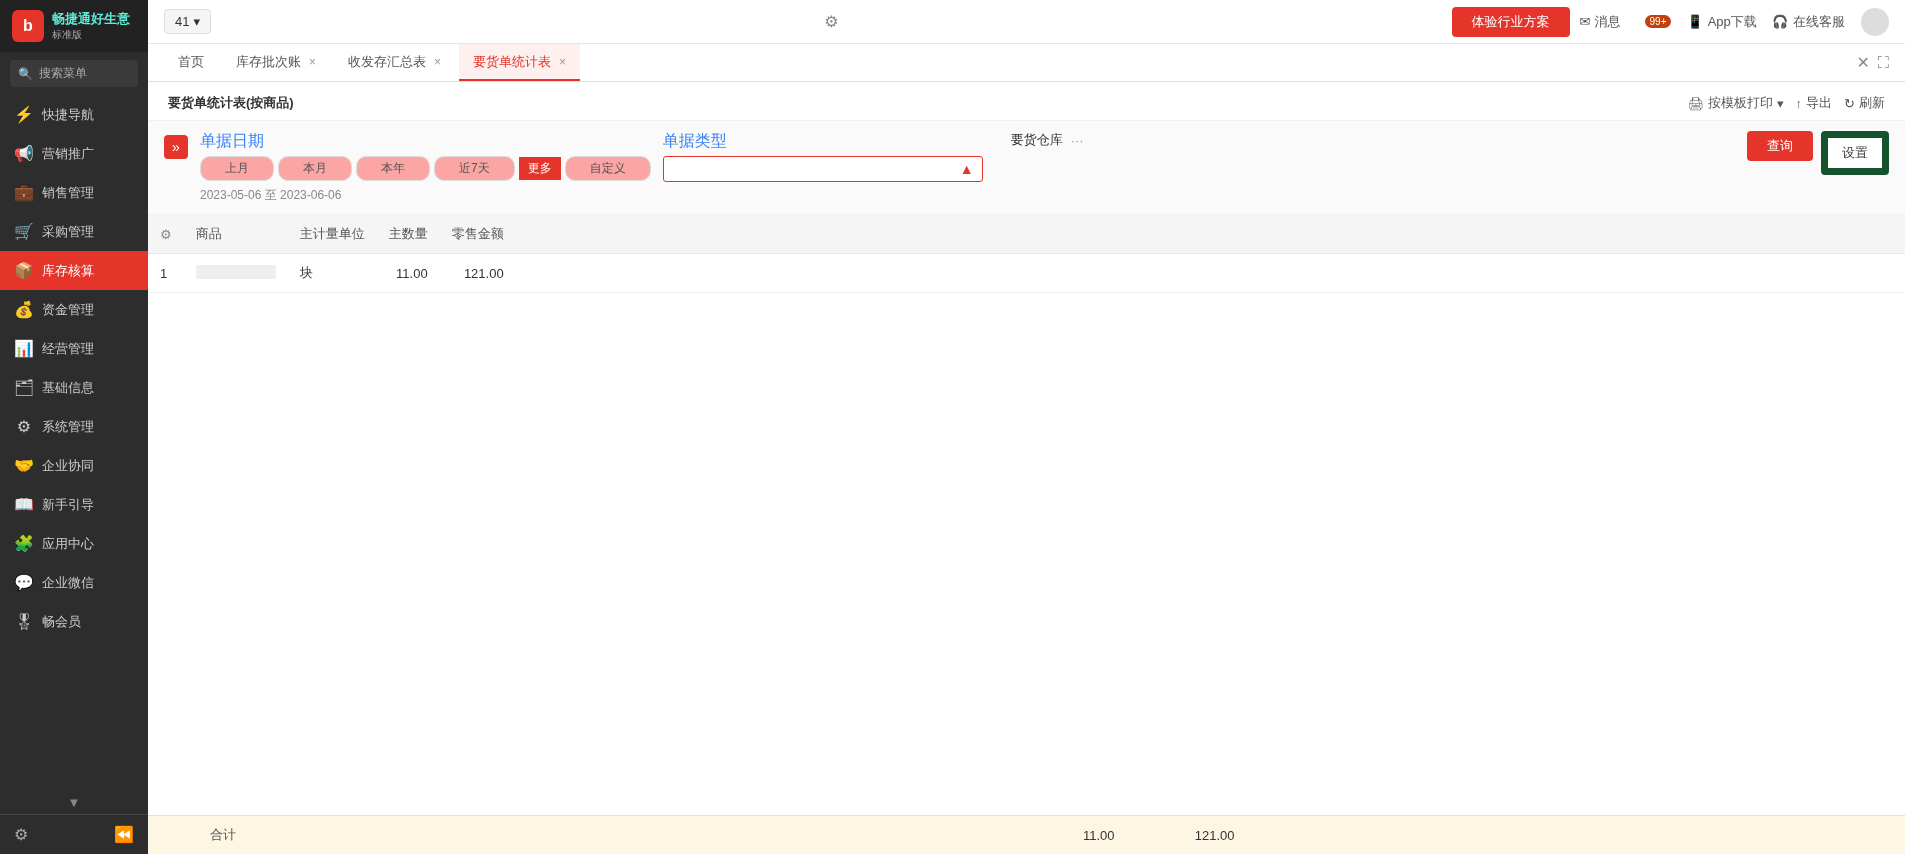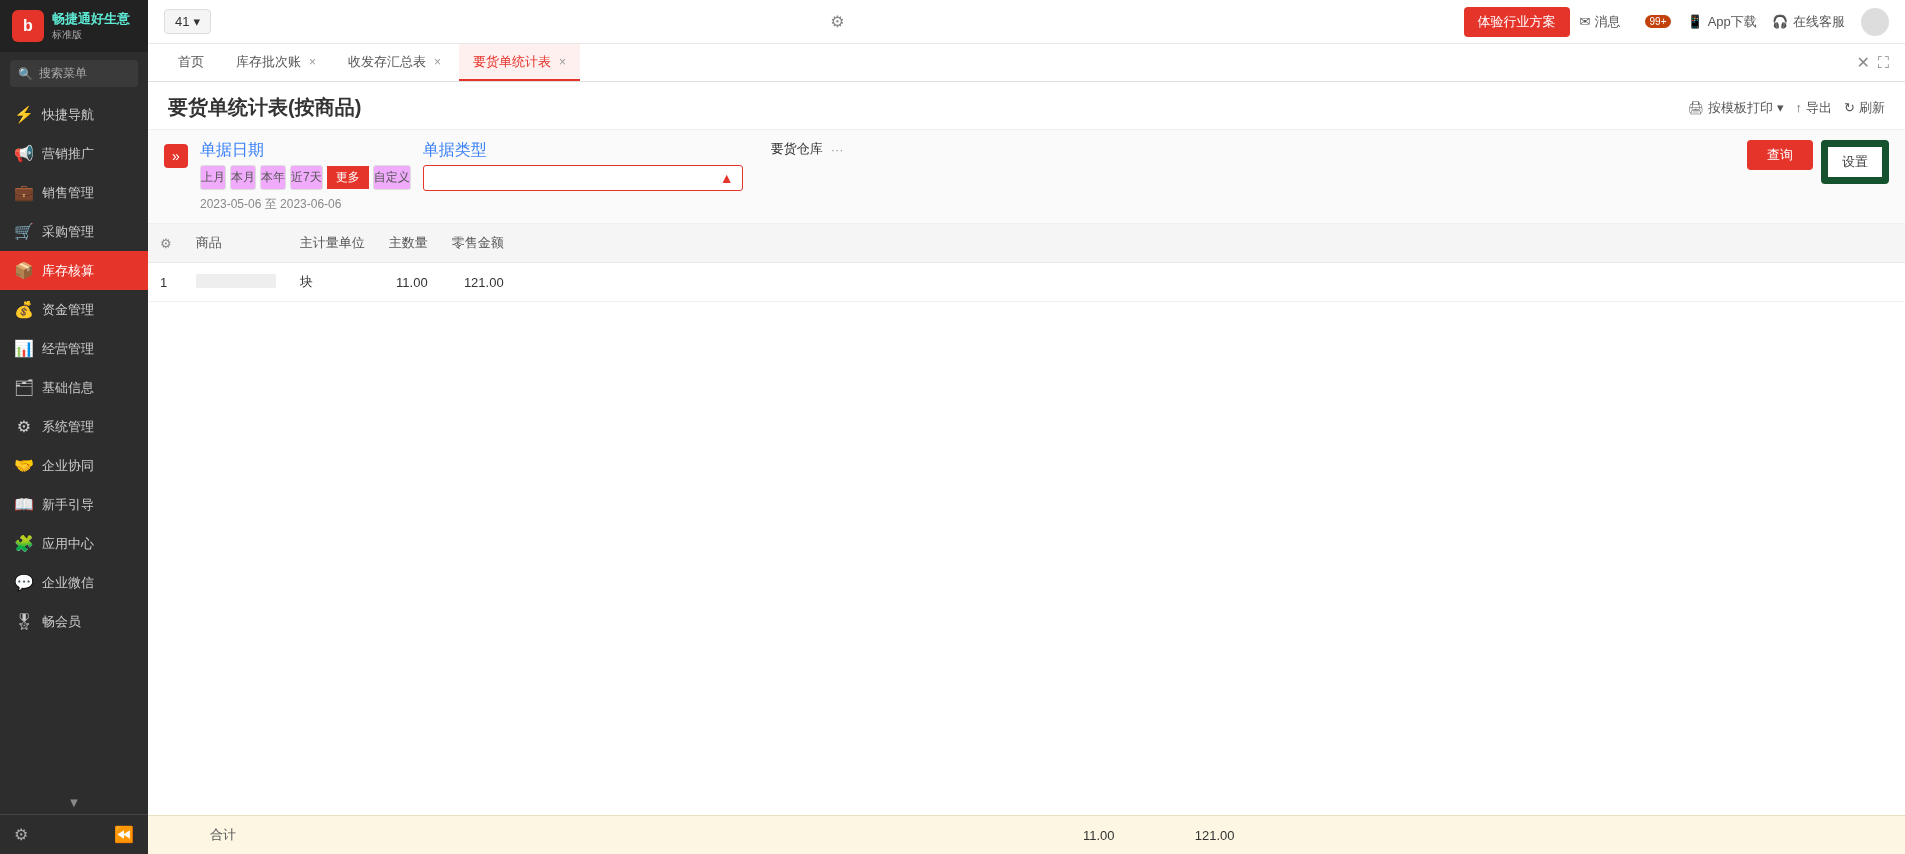--- a/index.html
+++ b/index.html
@@ -90,21 +90,21 @@
     }
     .topbar-left { display: flex; align-items: center; gap: 8px; flex: 1; justify-content: space-between; }
     .company-selector {
       display: flex; align-items: center; gap: 4px;
       background: #f5f5f5; border: 1px solid #ddd; border-radius: 4px;
       padding: 4px 10px; cursor: pointer; font-size: 13px; color: #333;
     }
     .settings-icon { color: #888; cursor: pointer; font-size: 16px; }
     .trial-btn {
       background: #e5342a; color: #fff; border: none;
-      padding: 6px 14px; border-radius: 4px; cursor: pointer; font-size: 13px;
+      padding: 6px 20px; border-radius: 4px; cursor: pointer; font-size: 13px;
     }
     .topbar-right { display: flex; align-items: center; gap: 16px; }
     .topbar-icon-group { display: flex; align-items: center; gap: 4px; color: #555; cursor: pointer; font-size: 13px; }
     .badge {
       background: #c2410c; color: #fff; font-size: 10px;
       border-radius: 10px; padding: 1px 5px; margin-left: 20px;
     }
     .user-avatar { width: 28px; height: 28px; background: #ddd; border-radius: 50%; }
 
     
@@ -138,21 +138,21 @@
     
     .page-content { flex: 1; overflow-y: auto; background: #f5f5f5; }
     .page-inner { background: #fff; margin: 0; padding: 0; min-height: 100%; }
 
     
     .page-header {
       display: flex; align-items: center; justify-content: space-between;
       padding: 12px 20px 8px 20px;
       border-bottom: 1px solid #f0f0f0;
     }
-    .page-title { font-size: 20px; font-weight: bold; color: #333; }
+    .page-title { font-size: 13px; font-weight: bold; color: #333; }
     .page-header-actions { display: flex; align-items: center; gap: 12px; }
     .header-action {
       display: flex; align-items: center; gap: 4px;
       color: #555; cursor: pointer; font-size: 13px;
     }
 
     
     .filter-bar {
       display: flex; align-items: flex-start;
       padding: 10px 16px;
@@ -164,22 +164,22 @@
     .expand-btn {
       background: #e5342a; color: #fff; border: none;
       width: 24px; height: 24px; border-radius: 4px;
       cursor: pointer; font-size: 14px; display: flex; align-items: center; justify-content: center;
       margin-top: 4px;
     }
     .filter-label { font-size: 16px; color: #3b82f6; }
     .date-group { display: flex; flex-direction: column; gap: 4px; }
     .date-btns { display: flex; gap: 4px; align-items: center; }
     .date-btn {
-      padding: 3px 0; border: 1px solid #ddd; background: #f0abfc;
-      border-radius: 3px; cursor: pointer; font-size: 12px; color: #555;
+      padding: 3px 24px; border: 1px solid #ddd; background: #fca5a5;
+      border-radius: 10px; cursor: pointer; font-size: 12px; color: #555;
     }
     .date-btn.more {
       background: #e5342a; color: #fff; border-color: #e5342a;
       border-radius: 0; padding: 2px 8px;
     }
     .date-range { font-size: 12px; color: #888; margin-top: 2px; }
 
     .filter-type-group { display: flex; flex-direction: column; gap: 4px; flex: 1; max-width: 320px; }
     .filter-type-select {
       display: flex; align-items: center;

